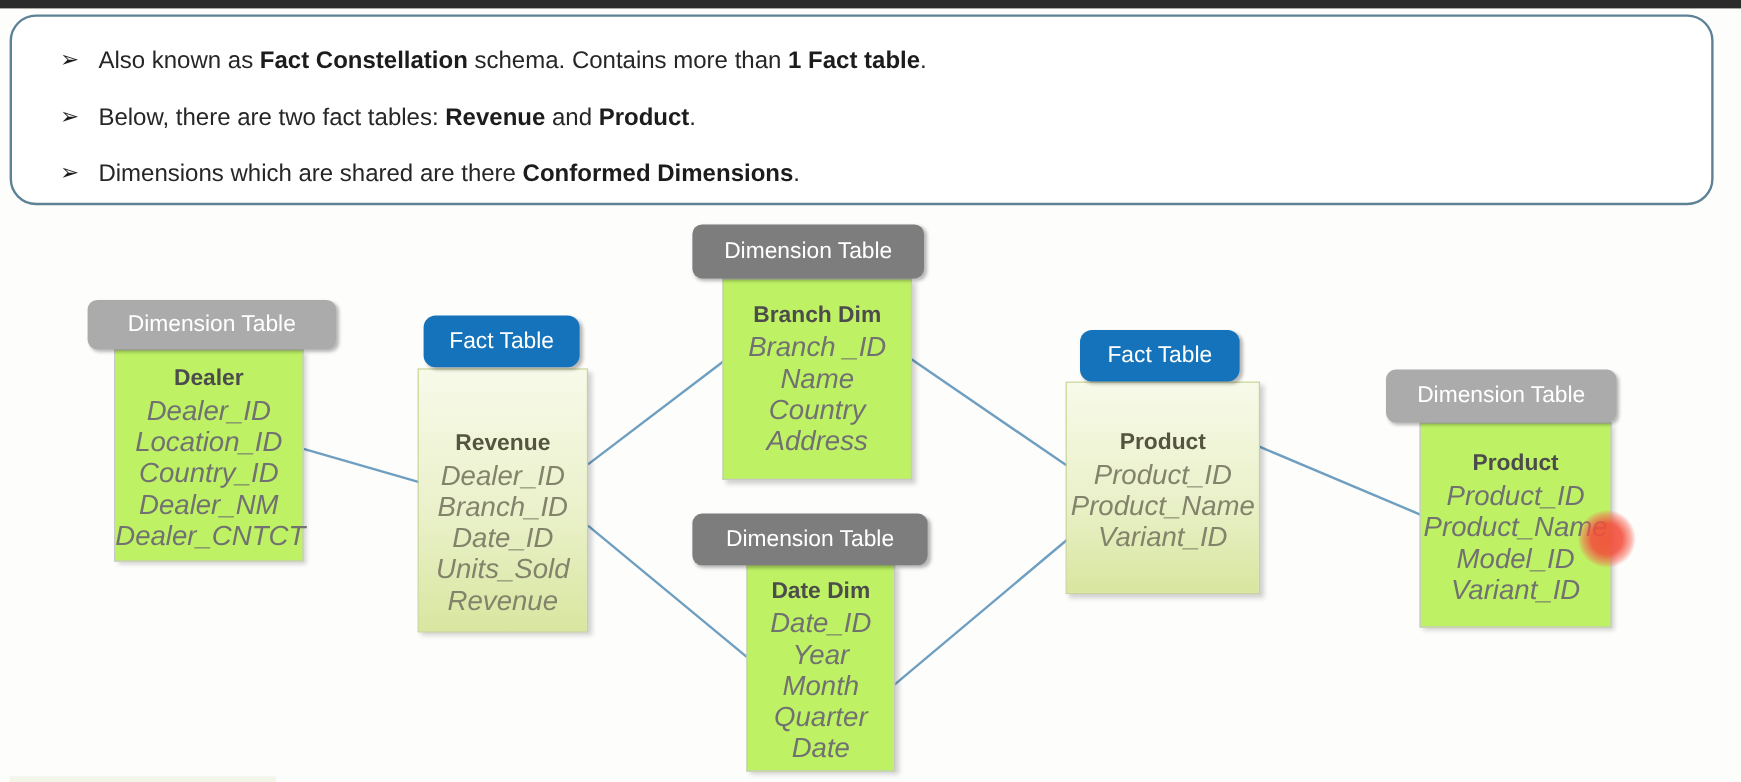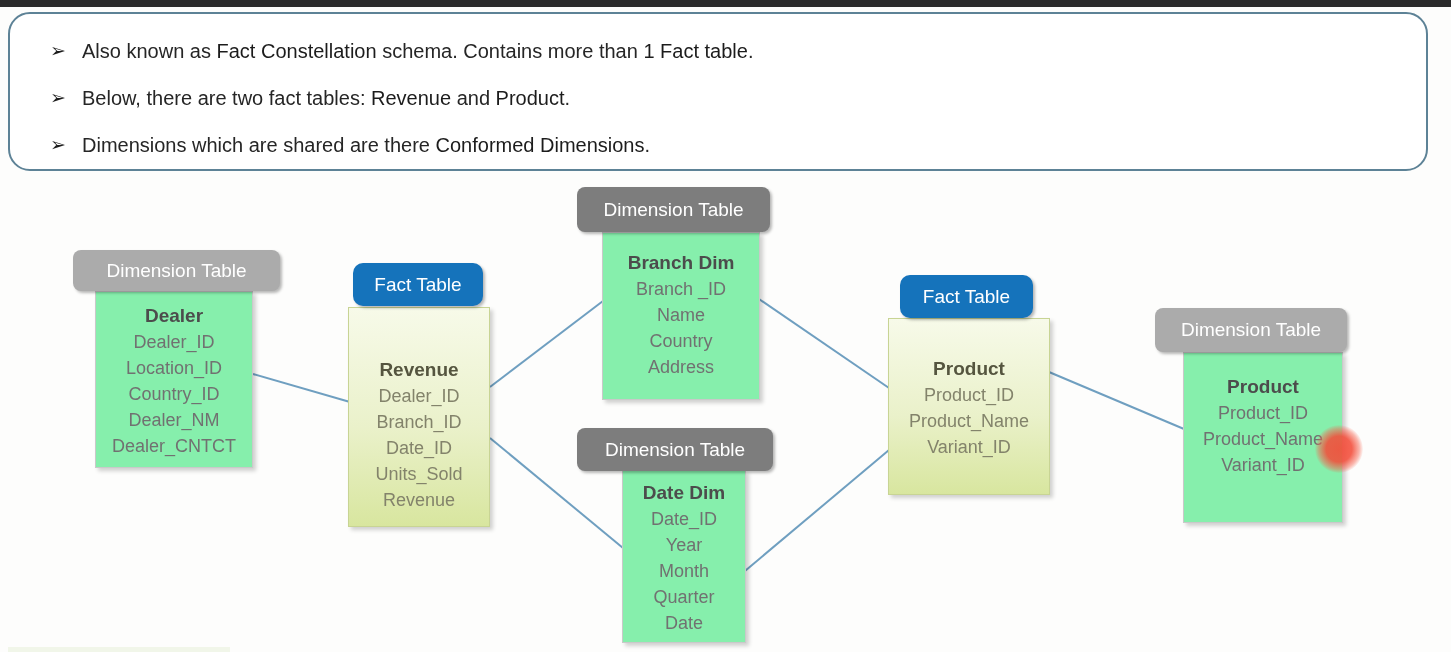--- a/index.html
+++ b/index.html
@@ -30,21 +30,21 @@
   .bullet{
     display:flex;align-items:flex-start;
     margin-top:9px;margin-bottom:0;
     height:38px;
     font-size:20px;color:#262626;line-height:28px;
   }
   .bullet .arrow{
     width:32px;flex:0 0 32px;
     font-size:19px;color:#1c1c1c;line-height:28px;
   }
-  .bullet b{font-weight:normal;color:#1c1c1c;}
+  .bullet b{font-weight:bold;color:#1c1c1c;}
   
   .wires{position:absolute;left:0;top:0;z-index:1;pointer-events:none;}
   .wires line{stroke:#6f9fc0;stroke-width:2;}
   
   .badge{
     position:absolute;z-index:3;
     display:flex;align-items:center;justify-content:center;
     color:#ffffff;font-weight:normal;font-size:19px;
     border-radius:8px;
     box-shadow:2px 2px 3px rgba(0,0,0,0.28);
@@ -53,29 +53,29 @@
   .badge.dim-light{background:#ababab;}
   .badge.dim-dark{background:#7d7d7d;}
   .badge.fact{background:#1573bb;border-radius:10px;}
   .tbody{
     position:absolute;z-index:2;
     box-sizing:border-box;
     text-align:center;
     box-shadow:3px 3px 4px rgba(0,0,0,0.18);
   }
   .tbody.dim{
-    background:#86efac;
+    background:#bef264;
     border:1px solid #c9c9c9;
   }
   .tbody.fact{
     background:linear-gradient(180deg,#f7fae9 0%,#eaf1ca 55%,#d8e69f 100%);
     border:1px solid #c8d494;
   }
   .tbl-title{font-size:19px;font-weight:bold;color:#4c4c4c;line-height:27px;}
-  .tbl-field{font-size:18px;color:#717171;line-height:26px;white-space:nowrap;}
+  .tbl-field{font-size:23px;color:#717171;line-height:26px;white-space:nowrap;font-style:italic;}
   .tbody.fact .tbl-title{color:#55553f;}
   .tbody.fact .tbl-field{color:#83836b;}
   
   .laser-dot{
     position:absolute;z-index:5;
     left:1315px;top:425px;width:48px;height:48px;border-radius:50%;
     background:radial-gradient(circle,
       rgba(243,77,58,0.92) 0%,
       rgba(243,77,58,0.88) 38%,
       rgba(246,98,78,0.45) 60%,
@@ -169,20 +169,21 @@
       <div class="tbl-field">Variant_ID</div>
     </div>
   </div>
 
   <div>
     <div class="badge dim-light" style="left:1155px;top:308px;width:192px;height:44px;">Dimension Table</div>
     <div class="tbody dim" style="left:1183px;top:352px;width:160px;height:171px;padding-top:20px;">
       <div class="tbl-title">Product</div>
       <div class="tbl-field">Product_ID</div>
       <div class="tbl-field">Product_Name</div>
+      <div class="tbl-field">Model_ID</div>
       <div class="tbl-field">Variant_ID</div>
     </div>
   </div>
 
   <div class="laser-dot"></div>
 
   <div class="bottom-left-strip"></div>
 
 </div>
 

